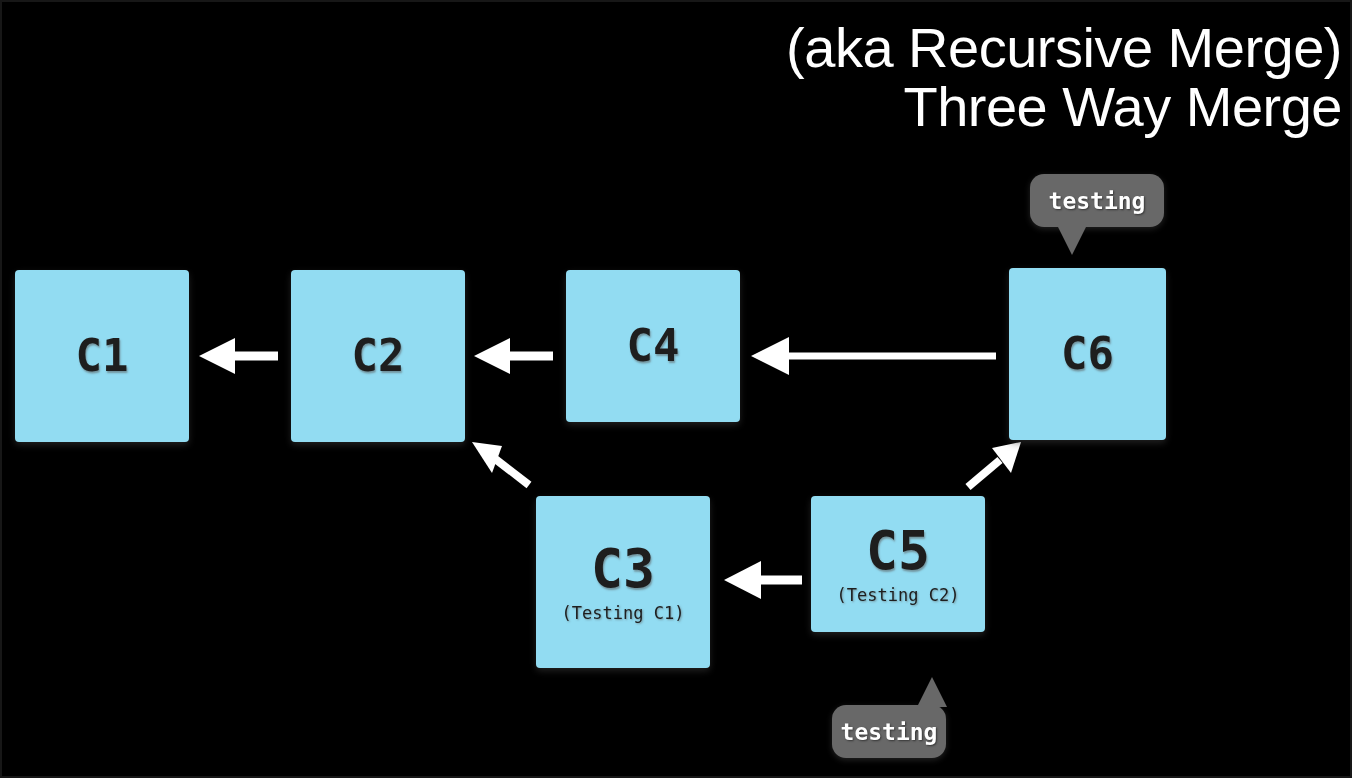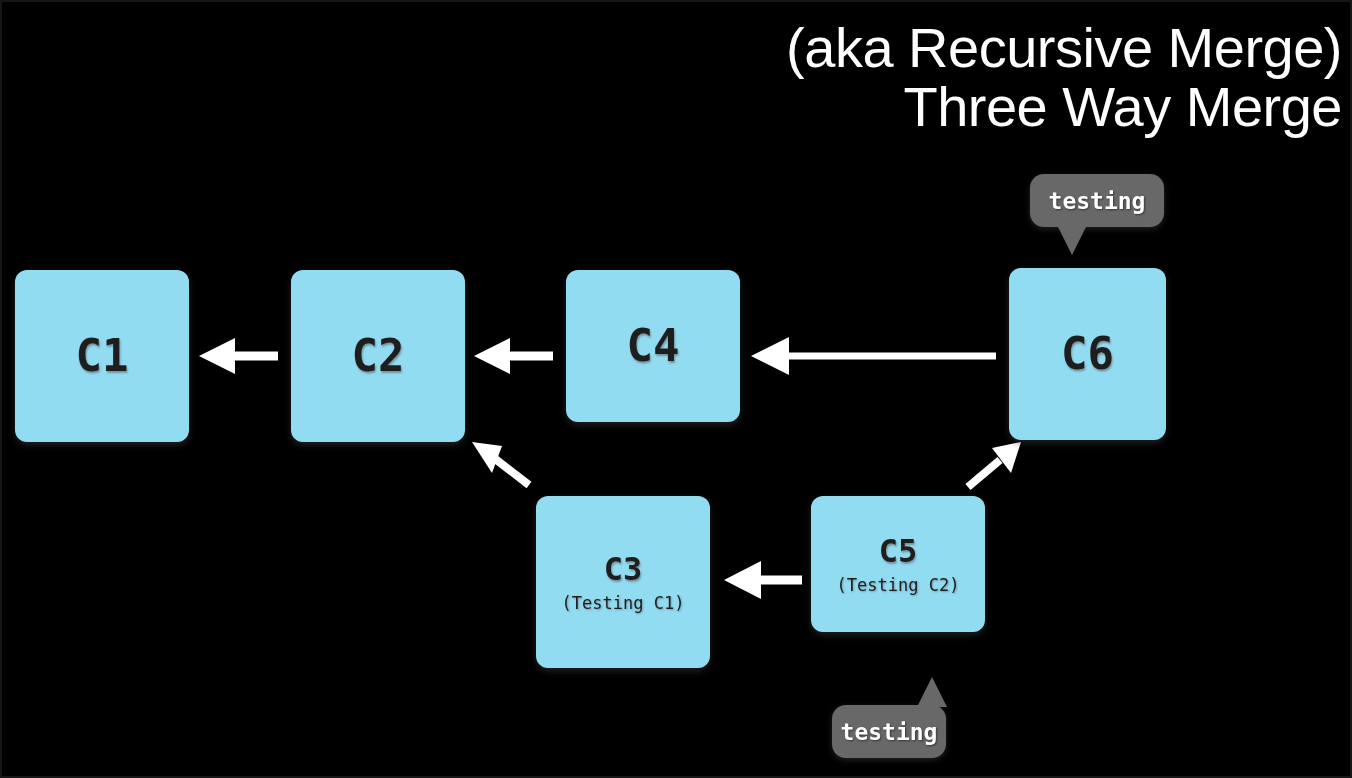--- a/index.html
+++ b/index.html
@@ -36,38 +36,38 @@
     font-weight: 300;
     font-size: 56px;
     white-space: nowrap;
     display: block;
   }
 
   
   .commit {
     position: absolute;
     background: #92dcf2;
-    border-radius: 12px;
+    border-radius: 4px;
     box-shadow: 0 3px 7px rgba(60,60,60,0.55);
     display: flex;
     flex-direction: column;
     align-items: center;
     justify-content: center;
     box-sizing: border-box;
   }
   .commit .cid {
     font-family: "DejaVu Sans Mono", "Liberation Mono", monospace;
     font-weight: bold;
     font-size: 44px;
     color: #1e1e1e;
     text-shadow: 1px 2px 2px rgba(90,90,90,0.55);
     line-height: 1;
   }
   .commit.has-sub .cid {
-    font-size: 32px;
+    font-size: 53px;
   }
   .commit .csub {
     font-family: "DejaVu Sans Mono", "Liberation Mono", monospace;
     font-weight: normal;
     font-size: 17px;
     color: #1e1e1e;
     text-shadow: 1px 1px 2px rgba(90,90,90,0.5);
     margin-top: 10px;
     line-height: 1;
     white-space: nowrap;

